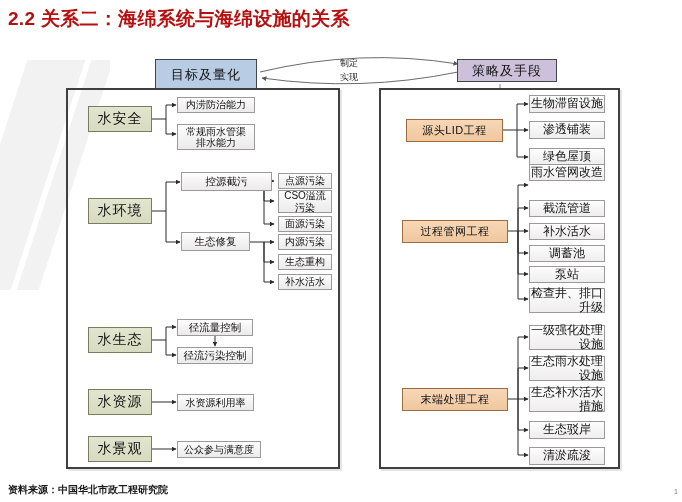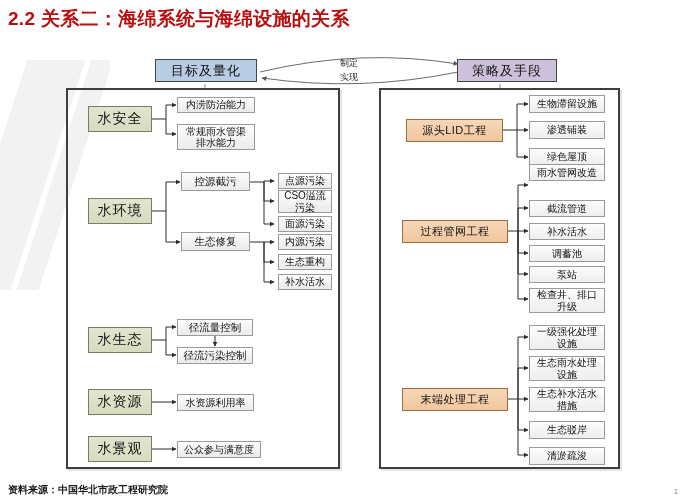--- a/index.html
+++ b/index.html
@@ -112,21 +112,22 @@
     font-size: 10.5px;
   }
   .leaf {
     border: 1px solid #9a9a9a;
     background: linear-gradient(180deg,#fdfdfd 0%, #eceaea 100%);
     font-size: 10px;
   }
   .leaf-r {
     border: 1px solid #9a9a9a;
     background: linear-gradient(180deg,#fdfdfd 0%, #efeded 100%);
-    font-size: 10px;
+    font-size: 12px;
+    text-align: right;
   }
 
   svg.wires {
     position: absolute;
     left: 0; top: 0;
     width: 682px;
     height: 502px;
     pointer-events: none;
   }
 
@@ -217,34 +218,34 @@
     <path d="M 518 231 L 518 299 L 528 299" stroke="#2b2b2b" stroke-width="1" fill="none" marker-end="url(#arr)"></path>
 
     <path d="M 508 399 L 518 399" stroke="#2b2b2b" stroke-width="1" fill="none"></path>
     <path d="M 518 399 L 518 337 L 528 337" stroke="#2b2b2b" stroke-width="1" fill="none" marker-end="url(#arr)"></path>
     <path d="M 518 399 L 518 368 L 528 368" stroke="#2b2b2b" stroke-width="1" fill="none" marker-end="url(#arr)"></path>
     <path d="M 518 399 L 518 399 L 528 399" stroke="#2b2b2b" stroke-width="1" fill="none" marker-end="url(#arr)"></path>
     <path d="M 518 399 L 518 430 L 528 430" stroke="#2b2b2b" stroke-width="1" fill="none" marker-end="url(#arr)"></path>
     <path d="M 518 399 L 518 455 L 528 455" stroke="#2b2b2b" stroke-width="1" fill="none" marker-end="url(#arr)"></path>
   </svg>
 
-  <div class="hdr-box hdr-blue" style="left:155px; top:59px; width:102px; height:23px;">目标及量化</div>
+  <div class="hdr-box hdr-blue" style="left:155px; top:59px; width:102px; height:31px;">目标及量化</div>
   <div class="hdr-box hdr-purple" style="left:457px; top:59px; width:100px; height:23px;">策略及手段</div>
   <div class="conn-label" style="left:340px; top:57px;">制定</div>
   <div class="conn-label" style="left:340px; top:71px;">实现</div>
 
   <div class="panel" style="left:66px; top:88px; width:274px; height:381px;"></div>
 
   <div class="node cat" style="left:88px; top:106px; width:64px; height:26px;">水安全</div>
   <div class="node leaf" style="left:177px; top:97px; width:78px; height:16px;">内涝防治能力</div>
   <div class="node leaf" style="left:177px; top:124px; width:78px; height:26px;">常规雨水管渠
 排水能力</div>
 
   <div class="node cat" style="left:88px; top:198px; width:64px; height:26px;">水环境</div>
-  <div class="node mid" style="left:181px; top:172px; width:69px; height:19px;">控源截污</div>
+  <div class="node mid" style="left:181px; top:172px; width:91px; height:19px;">控源截污</div>
   <div class="node mid" style="left:181px; top:232px; width:69px; height:19px;">生态修复</div>
 
   <div class="node leaf" style="left:278px; top:173px; width:54px; height:16px;">点源污染</div>
   <div class="node leaf" style="left:278px; top:190px; width:54px; height:23px;">CSO溢流
 污染</div>
   <div class="node leaf" style="left:278px; top:216px; width:54px; height:16px;">面源污染</div>
   <div class="node leaf" style="left:278px; top:234px; width:54px; height:16px;">内源污染</div>
   <div class="node leaf" style="left:278px; top:254px; width:54px; height:16px;">生态重构</div>
   <div class="node leaf" style="left:278px; top:274px; width:54px; height:16px;">补水活水</div>
 

